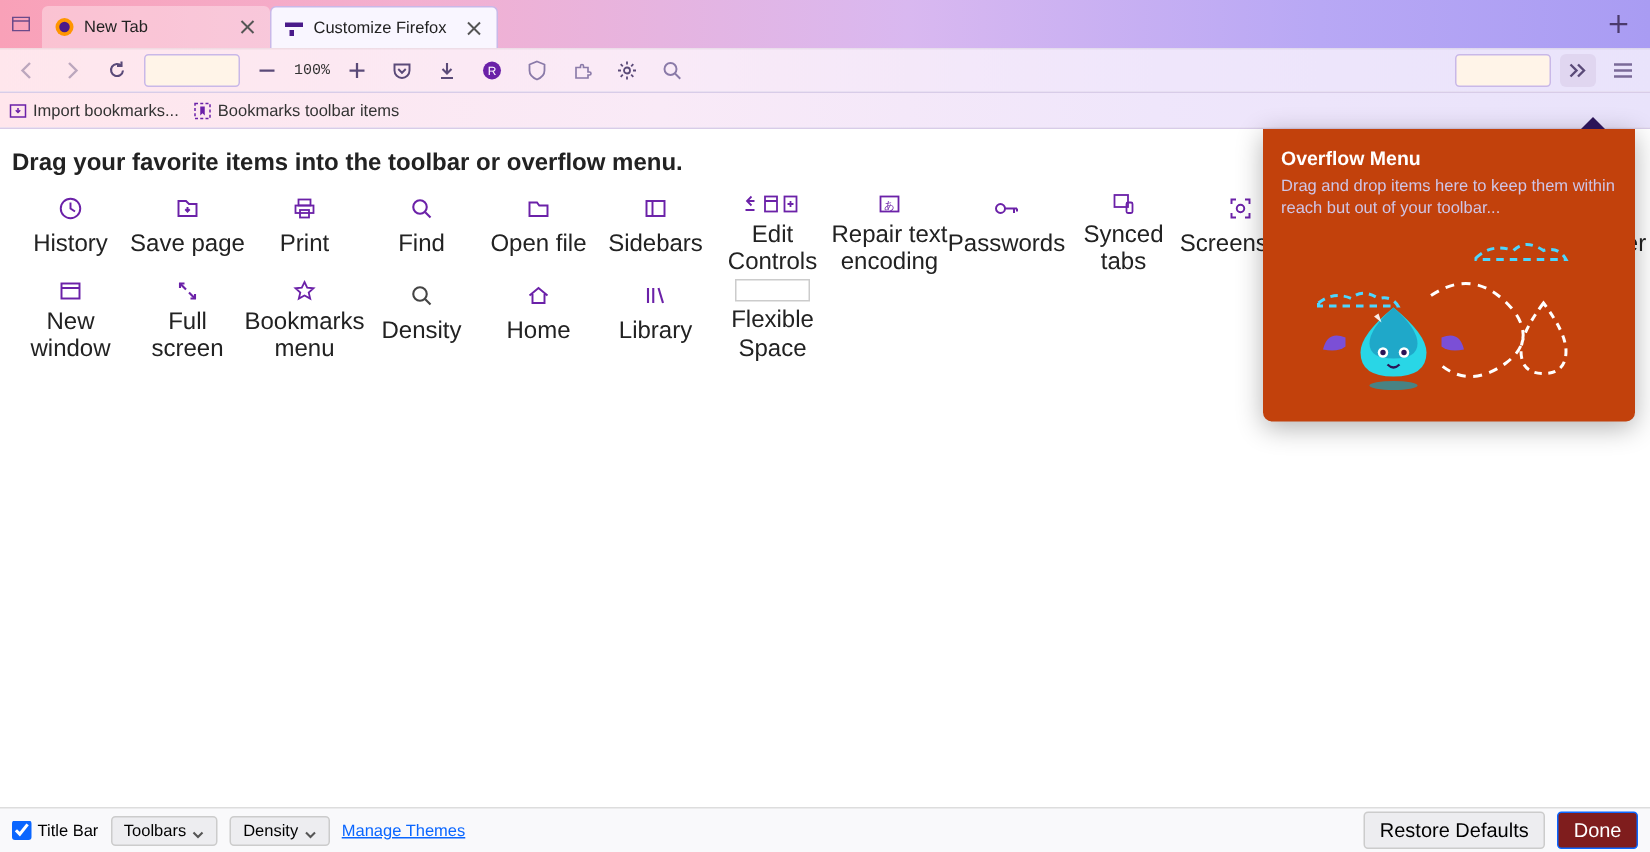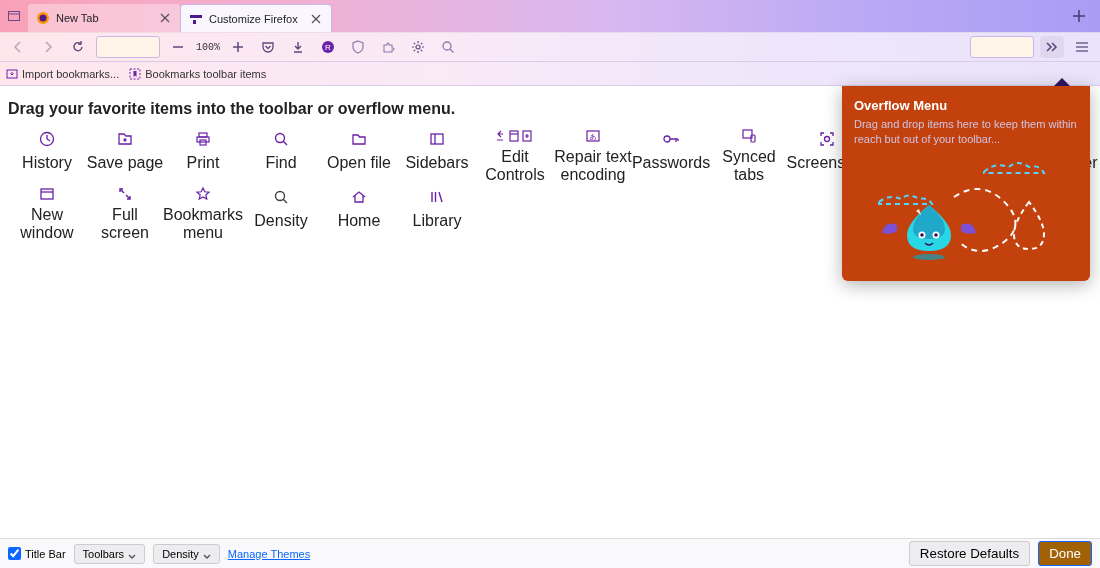--- a/index.html
+++ b/index.html
@@ -53,21 +53,21 @@
   .overflow-illus { margin-top:10px; height:110px; border-radius:4px; position:relative; overflow:hidden; }
 
   
   .footer { height: 30px; border-top:1px solid #ddd; background:#f9f9fb; display:flex; align-items:center; padding: 0 8px; gap:8px; font-size:11px; }
   .footer .chk { display:flex; align-items:center; gap:4px; }
   .footer .chk input { accent-color:#0a66ff; }
   .footer .dd { background:#ededf0; border:1px solid #ccc; border-radius:3px; padding:3px 8px; display:flex; align-items:flex-end; gap:4px; }
   .footer .link { color:#0a66ff; text-decoration:underline; cursor:pointer; }
   .footer .spacer { flex:1; }
   .footer .btn { padding:4px 10px; border-radius:3px; border:1px solid #ccc; background:#ededf0; }
-  .footer .btn.primary { background:#a16207; border-color:#0a66ff; color:#fff; }
+  .footer .btn.primary { background:#7f1d1d; border-color:#0a66ff; color:#fff; }
 
   svg { display:block; }
 </style>
 </head>
 <body>
 
 <div class="tabstrip">
   <div class="tab-leading">
     <svg width="12" height="10" viewBox="0 0 12 10">
         <rect x="0.5" y="0.5" width="11" height="9" fill="none" stroke="#6b4a8a" stroke-width="1"></rect>
@@ -420,20 +420,24 @@
         <span class="icon">
           <svg width="16" height="16" viewBox="0 0 16 16">
             <g stroke="#6b21a8" stroke-width="1.4">
               <line x1="3" y1="3" x2="3" y2="13"></line>
               <line x1="6.5" y1="3" x2="6.5" y2="13"></line>
               <line x1="10" y1="3" x2="13" y2="13"></line>
             </g>
           </svg>
         </span>
         <span class="label">Library</span>
+      </div>
+    <div class="cell">
+        <div class="flex-space-box"></div>
+        <span class="label">Flexible Space</span>
       </div>
   </div>
 
   <div class="overflow-panel">
     <h3>Overflow Menu</h3>
     <p>Drag and drop items here to keep them within reach but out of your toolbar...</p>
     <div class="overflow-illus">
       <svg width="224" height="110" viewBox="0 0 224 110">
 
         <g fill="none" stroke="#4dd6ff" stroke-width="2" stroke-dasharray="5 4">

